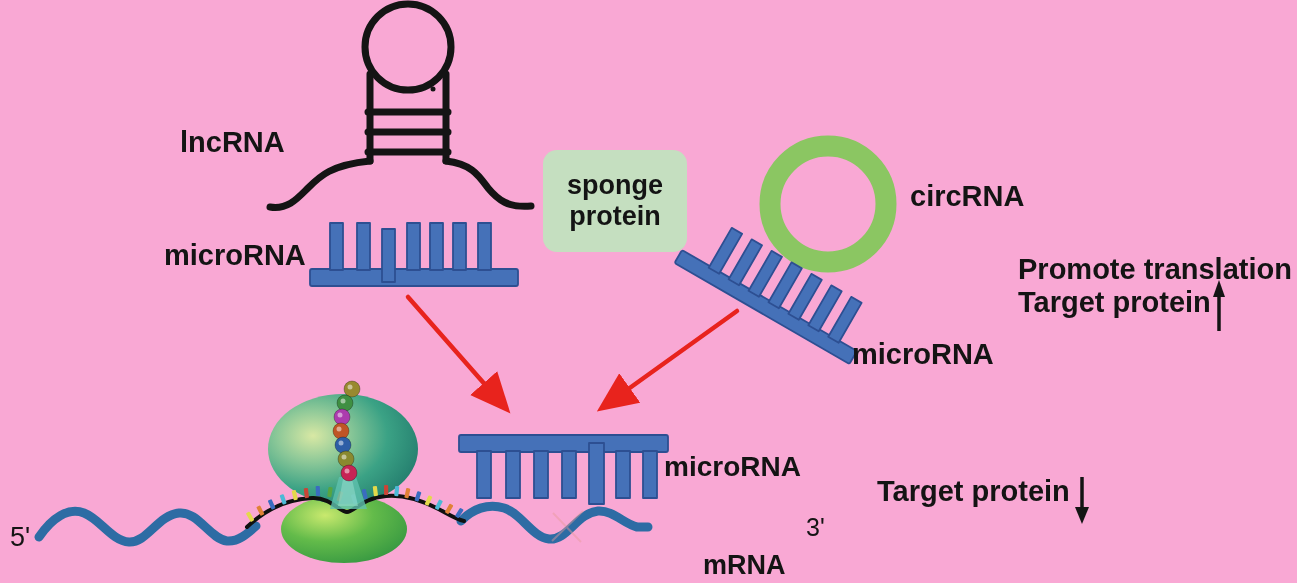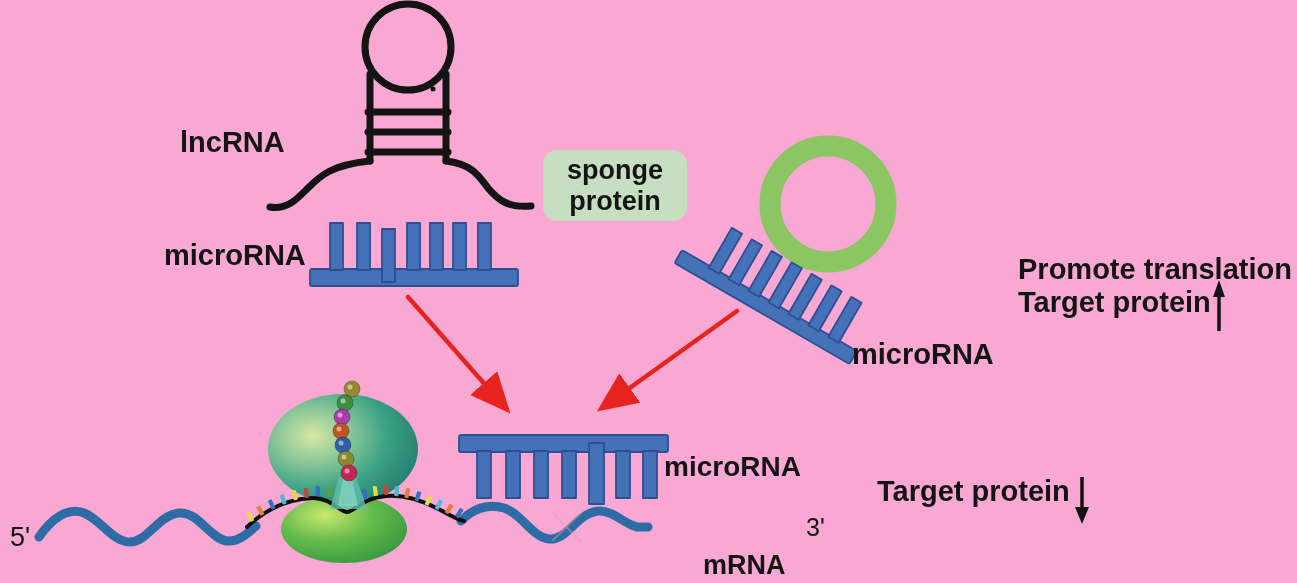--- a/index.html
+++ b/index.html
@@ -1,21 +1,21 @@
 <!DOCTYPE html>
 <html style="--ink: #141414; --comb_blue: #4571b8; --comb_border: #2d4f92; --ring_green: #8bc662; --sponge_bg: #c5dfc0; --arrow_red: #e8231d; --wave_blue: #2d6ca4; --tick_yellow: #e4d94a; --tick_orange: #e08136; --tick_blue: #3a6cc0; --tick_cyan: #4cb9d6; --tick_red: #c94436; --tick_green: #57a441; --bead_olive: #98892f; --bead_green: #3f8f42; --bead_magenta: #ac3cae; --bead_rust: #bf5526; --bead_blue: #2d5ea6; --bead_olive2: #8a892f; --bead_crimson: #c62455;"><head>
 <meta charset="utf-8">
 <style>
   html,body{margin:0;padding:0;background:#fff;}
   .stage{position:relative;width:1297px;height:583px;background:#f9a8d4;overflow:hidden;
          font-family:"Liberation Sans", sans-serif;}
   .stage svg{position:absolute;left:0;top:0;}
   .lbl{position:absolute;color:var(--ink);font-weight:700;font-size:29px;white-space:nowrap;line-height:1.05;}
   .lbl-reg{font-weight:400;}
-  .sponge-box{position:absolute;left:543px;top:150px;width:144px;height:71px;border-radius:14px;
+  .sponge-box{position:absolute;left:543px;top:150px;width:144px;height:102px;border-radius:14px;
               background:var(--sponge_bg);display:flex;flex-direction:column;align-items:center;
               justify-content:center;color:var(--ink);font-weight:700;font-size:27px;line-height:31px;}
   .comb{fill:var(--comb_blue);stroke:var(--comb_border);stroke-width:1.8;stroke-linejoin:round;}
   .hairpin{fill:none;stroke:var(--ink);stroke-width:7;stroke-linecap:round;}
   .redline{stroke:var(--arrow_red);stroke-width:4.5;stroke-linecap:round;}
   .wave{fill:none;stroke:var(--wave_blue);stroke-width:9;stroke-linecap:round;}
   .strand{fill:none;stroke:#101010;stroke-width:4;stroke-linecap:round;}
   .blkarrow{stroke:var(--ink);stroke-width:3.5;}
   .t-y{fill:var(--tick_yellow);} .t-o{fill:var(--tick_orange);} .t-b{fill:var(--tick_blue);}
   .t-c{fill:var(--tick_cyan);} .t-r{fill:var(--tick_red);} .t-g{fill:var(--tick_green);}
@@ -211,20 +211,21 @@
   </svg>
 
   <div class="lbl" style="left:180px;top:127px;">lncRNA</div>
   <div class="lbl" style="left:164px;top:240px;">microRNA</div>
 
   <div class="sponge-box">
     <span>sponge</span>
     <span>protein</span>
   </div>
 
+  <div class="lbl" style="left:910px;top:181px;">circRNA</div>
   <div class="lbl" style="left:852px;top:339px;">microRNA</div>
   <div class="lbl" style="left:664px;top:452px;font-size:28px;">microRNA</div>
 
   <div class="lbl" style="left:1018px;top:254px;">Promote translation</div>
   <div class="lbl" style="left:1018px;top:287px;">Target protein</div>
 
   <div class="lbl" style="left:877px;top:476px;">Target protein</div>
 
   <div class="lbl lbl-reg" style="left:10px;top:523px;font-size:27px;">5'</div>
   <div class="lbl lbl-reg" style="left:806px;top:514px;font-size:25px;">3'</div>

